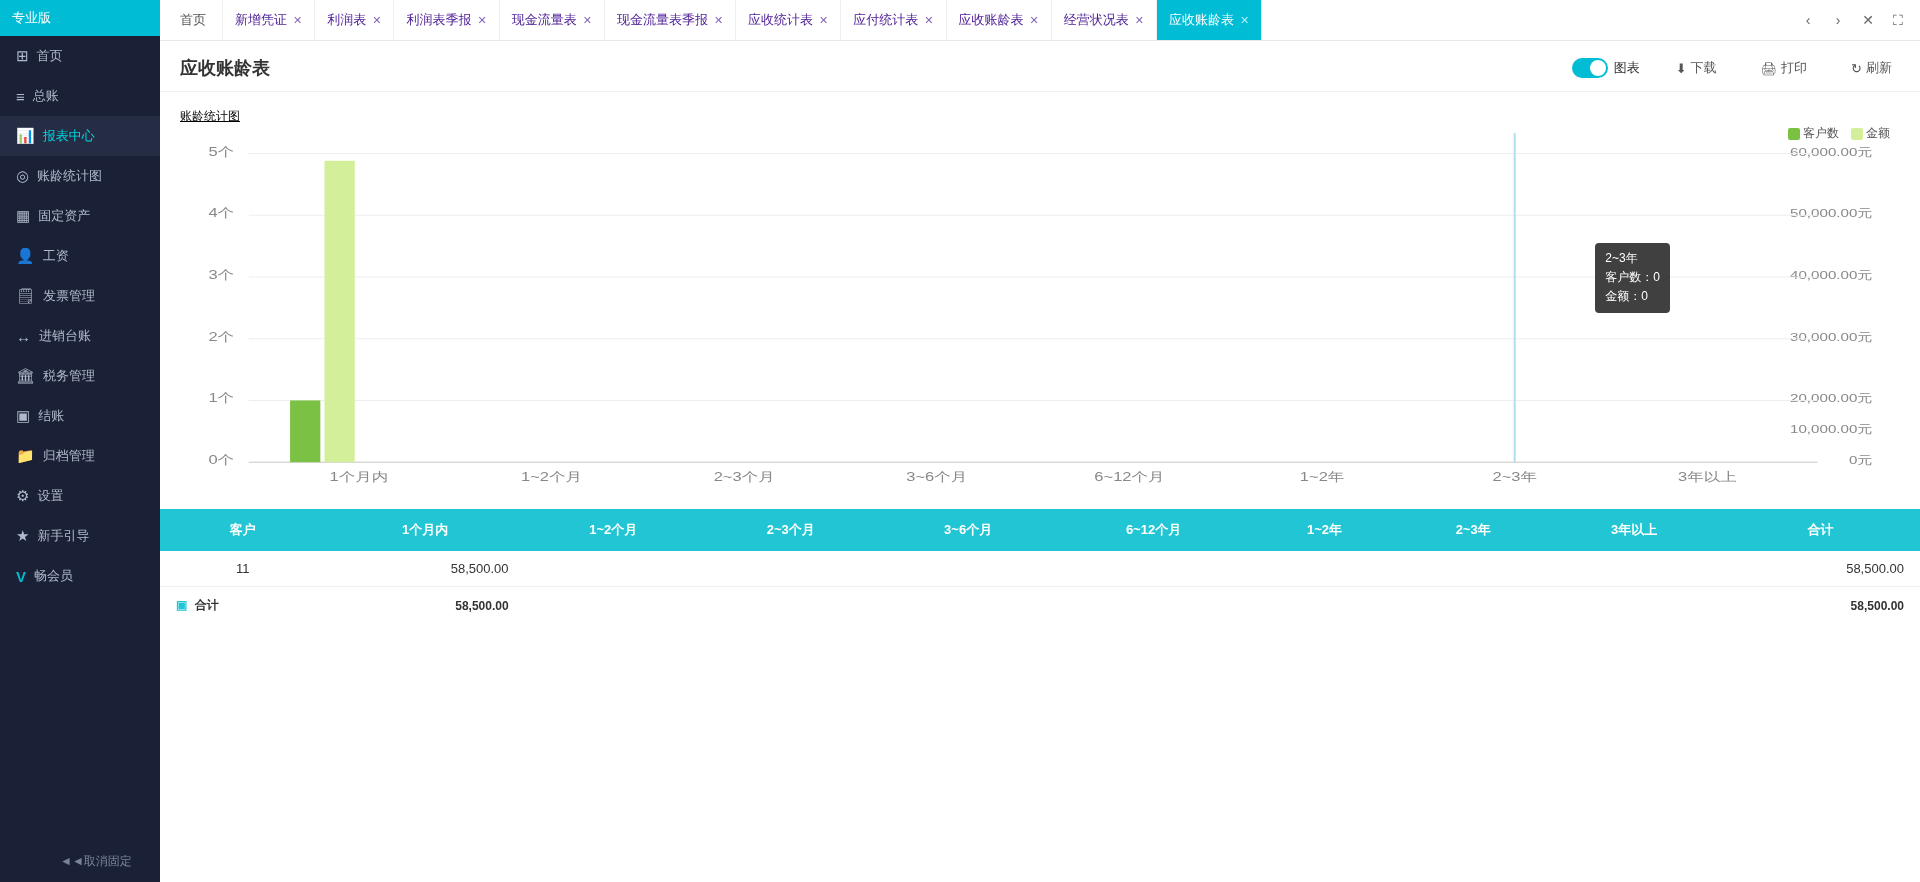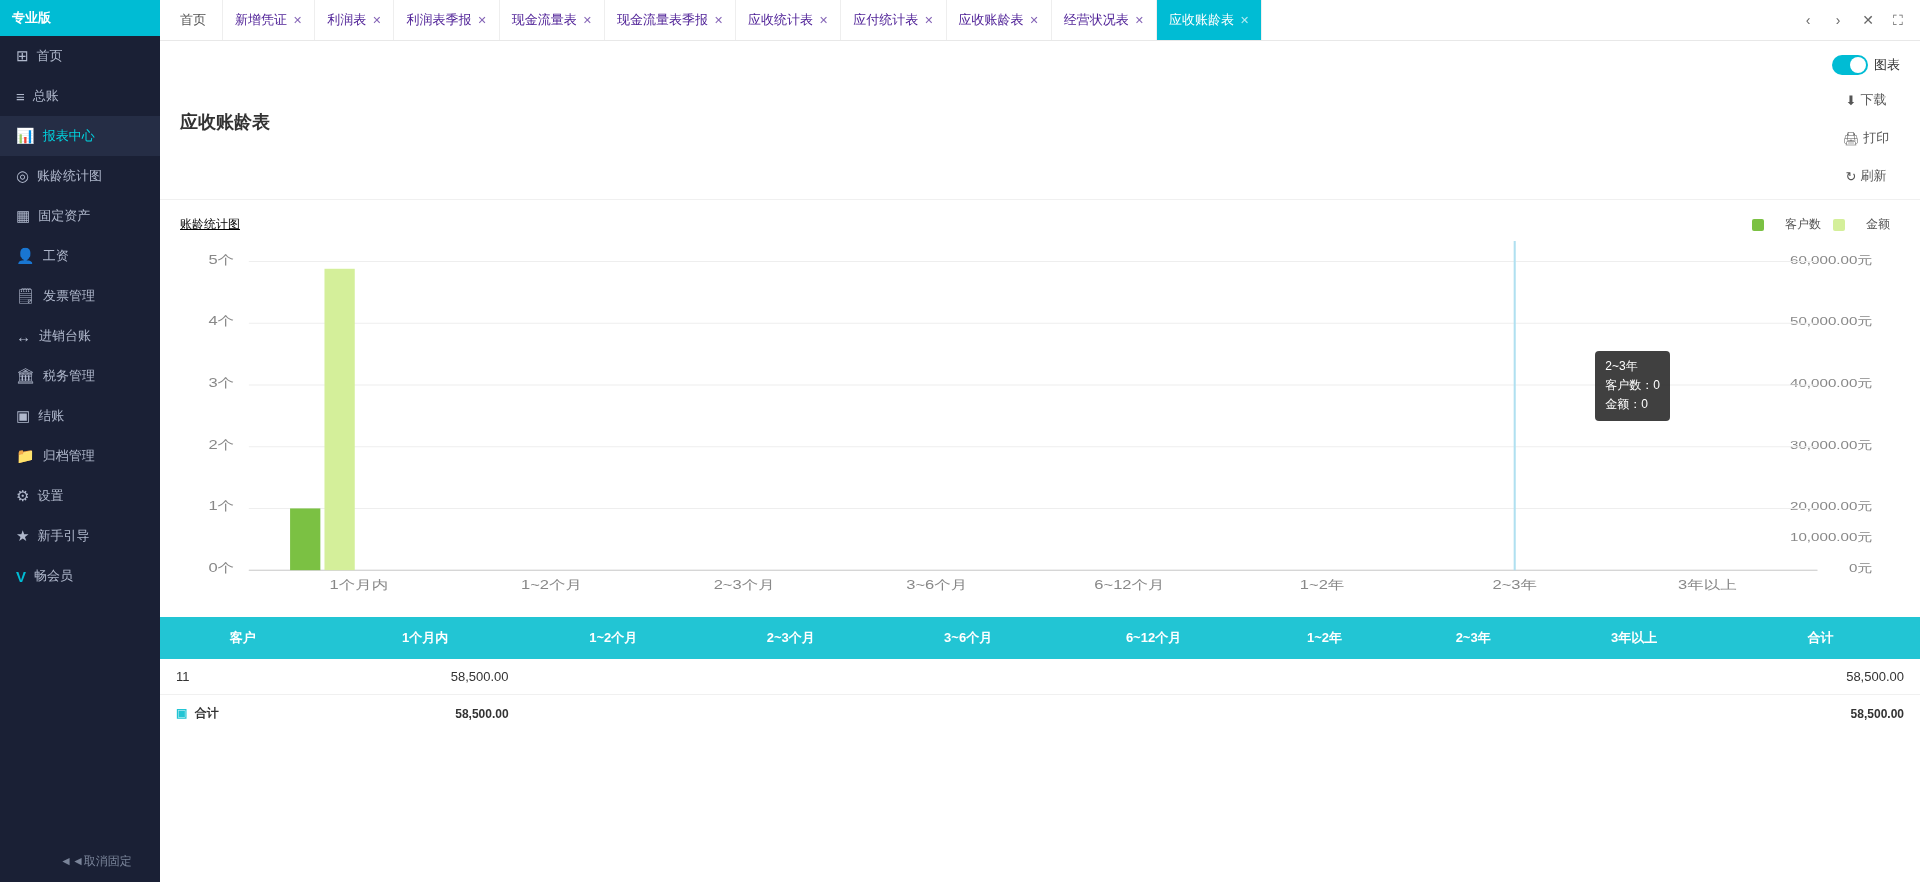--- a/index.html
+++ b/index.html
@@ -12,21 +12,21 @@
       background: #1a2035;
       color: #ccc;
       display: flex;
       flex-direction: column;
       height: 100%;
     }
     .sidebar-logo {
       background: #00bcd4;
       color: white;
       font-size: 13px;
-      font-weight: bold;
+      font-weight: normal;
       padding: 8px 12px;
       height: 36px;
       display: flex;
       align-items: center;
     }
     .sidebar-item {
       display: flex;
       align-items: center;
       padding: 11px 16px;
       cursor: pointer;
@@ -142,22 +142,21 @@
       flex-shrink: 0;
     }
     .page-title {
       font-size: 18px;
       font-weight: bold;
       color: #333;
     }
     .page-actions {
       display: flex;
       align-items: center;
-      gap: 12px;
-      flex-direction: column;
+      gap: 28px;
     }
     .toggle-switch {
       display: flex;
       align-items: center;
       gap: 6px;
     }
     .toggle-bg {
       width: 36px;
       height: 20px;
       background: #00bcd4;
@@ -197,21 +196,21 @@
     .chart-legend {
       position: absolute;
       top: 16px;
       right: 30px;
       display: flex;
       gap: 12px;
       align-items: center;
       font-size: 12px;
       color: #555;
     }
-    .legend-item { display: flex; align-items: center; gap: 21px; }
+    .legend-item { display: flex; align-items: center; gap: 3px; margin-top: 17px; }
     .legend-dot { width: 12px; height: 12px; border-radius: 2px; }
 
     .chart-wrapper {
       position: relative;
       height: 360px;
     }
     .chart-svg { width: 100%; height: 100%; }
 
     
     .chart-tooltip {
@@ -252,21 +251,21 @@
       border-bottom: 1px solid #f0f0f0;
     }
     .data-table tbody tr:nth-child(even) { background: #fafafa; }
     .data-table tbody td {
       padding: 10px 16px;
       font-size: 13px;
       color: #333;
       text-align: right;
       border: none;
     }
-    .data-table tbody td:first-child { text-align: left; }
+    .data-table tbody td:first-child { text-align: center; }
     .data-table tfoot tr {
       background: white;
       border-top: 1px solid #e0e0e0;
     }
     .data-table tfoot td {
       padding: 10px 16px;
       font-size: 12px;
       font-weight: bold;
       color: #333;
       text-align: right;

